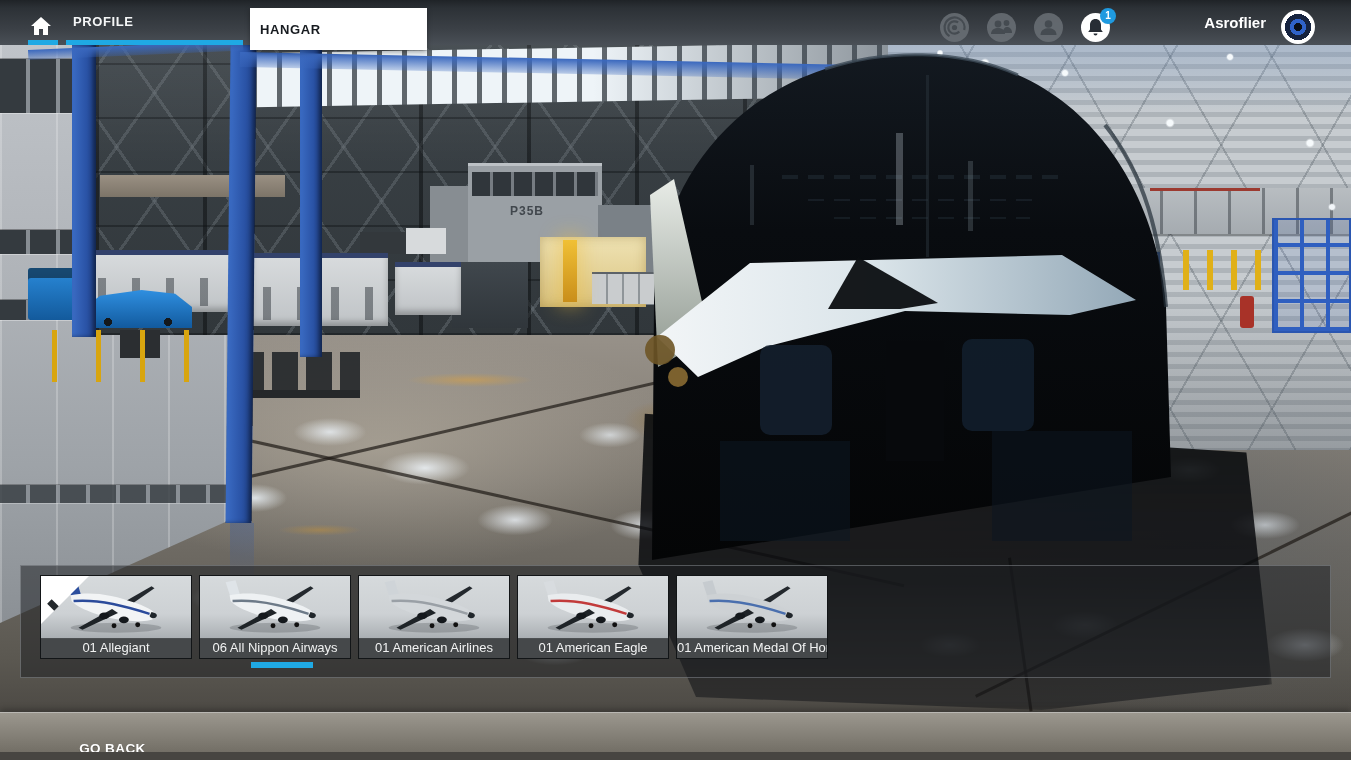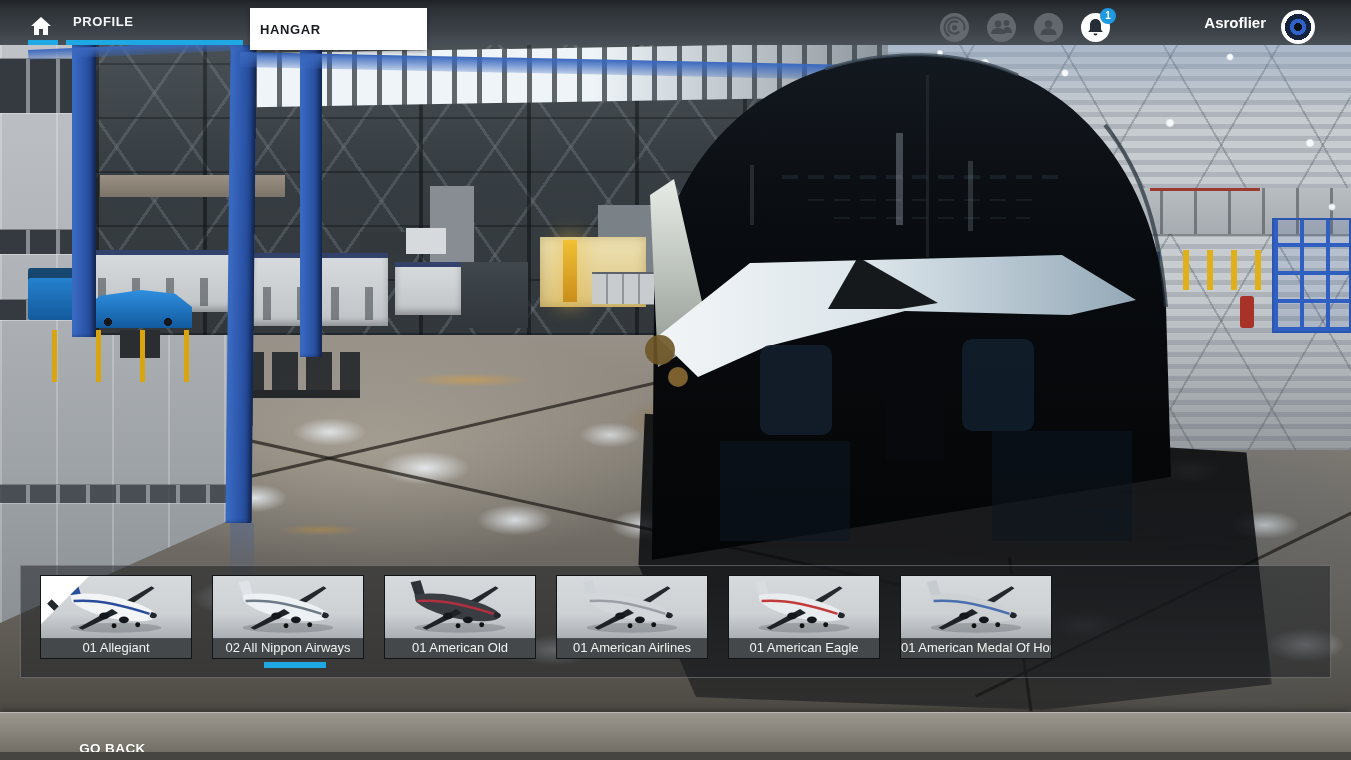--- a/index.html
+++ b/index.html
@@ -92,21 +92,21 @@
   .iconbtn svg{position:absolute;left:0;top:0;}
   .bellbtn{background:#fff;}
   .badge{position:absolute;right:-6px;top:-5px;min-width:16px;height:16px;border-radius:9px;background:#1f9ae0;
     color:#fff;font-size:10px;font-weight:bold;text-align:center;line-height:16px;padding:0 3px;}
   .username{position:absolute;right:85px;top:14px;color:#fff;font-size:15px;font-weight:bold;}
   .avatar{position:absolute;right:36px;top:10px;width:34px;height:34px;border-radius:50%;cursor:pointer;
     background:radial-gradient(circle at 50% 50%, #0a0f18 0 4px, #2f62c8 4px 8px, #16233f 8px 13px, #ffffff 13px 17px);}
   
   .carousel{position:absolute;left:20px;top:565px;width:1311px;height:113px;z-index:20;
     background:rgba(28,31,34,.52);border:1px solid rgba(175,181,186,.38);}
-  .track{position:absolute;left:19px;top:9px;display:flex;gap:20px;}
+  .track{position:absolute;left:19px;top:9px;display:flex;gap:7px;}
   .tile{position:relative;width:152px;height:84px;cursor:pointer;border:1px solid rgba(15,18,20,.55);background:#17191b;}
   .thumb{position:relative;width:100%;height:63px;overflow:hidden;
     background:linear-gradient(180deg,#d6dadc 0,#cdd1d4 60%,#a9aeb2 100%);}
   .thumb svg{display:block;width:100%;height:100%;}
   .tlabel{position:absolute;left:0;bottom:0;width:100%;height:20px;background:rgba(72,75,77,.95);
     color:#f1f2f2;font-size:13px;line-height:20px;text-align:center;white-space:nowrap;overflow:hidden;}
   .check{display:none;position:absolute;left:0;top:0;width:48px;height:48px;
     background:#fff;clip-path:polygon(0 0,100% 0,0 100%);}
   .check svg{position:absolute;left:2px;top:3px;}
   .sel-underline{display:none;position:absolute;left:50%;bottom:-10px;width:62px;height:6px;margin-left:-24px;background:#1fa9e4;}
@@ -145,20 +145,24 @@
 
     <div class="abs trusswall"></div>
     <div class="abs skylight"></div>
     <div class="abs rightwall"></div>
     <div class="abs fence"></div>
     <div class="abs lights"></div>
 
     <div class="abs" style="left:100px;top:175px;width:185px;height:22px;background:linear-gradient(#9a9083,#7c7468);"></div>
 
     <div class="abs" style="left:430px;top:186px;width:44px;height:78px;background:#878d92;"></div>
+    <div class="abs" style="left:468px;top:163px;width:134px;height:99px;background:#9aa0a5;border-top:3px solid #bcc1c5;">
+      <div class="abs" style="left:4px;top:6px;width:126px;height:24px;background:repeating-linear-gradient(90deg,#30363b 0 18px,#767c82 18px 21px);"></div>
+      <span class="abs" style="left:42px;top:38px;color:#41474d;font-size:12px;font-weight:bold;letter-spacing:1px;">P35B</span>
+    </div>
     <div class="abs" style="left:598px;top:205px;width:64px;height:100px;background:#7a8187;"></div>
     <div class="abs" style="left:452px;top:262px;width:76px;height:66px;background:linear-gradient(180deg,#40474d,#30363b);"></div>
     <div class="abs" style="left:540px;top:237px;width:106px;height:70px;background:linear-gradient(180deg,#efe3b4,#d9c27e);box-shadow:inset 0 0 12px rgba(120,90,20,.35);"></div>
     <div class="abs" style="left:592px;top:272px;width:64px;height:32px;background:repeating-linear-gradient(90deg,#c9ccce 0 14px,#8f9599 14px 16px);border-top:2px solid #5c6268;"></div>
     <div class="abs" style="left:563px;top:240px;width:14px;height:62px;background:linear-gradient(#f0c035,#c98e1a);box-shadow:0 0 18px 6px rgba(240,190,60,.4);"></div>
     <div class="abs" style="left:415px;top:278px;width:18px;height:9px;background:#b03226;"></div>
 
     <div class="abs" style="left:360px;top:232px;width:46px;height:22px;background:#33383c;"></div>
     <div class="abs" style="left:406px;top:228px;width:40px;height:26px;background:#d7dadc;"></div>
     <div class="abs cabin" style="left:85px;top:250px;width:167px;height:62px;">
@@ -317,42 +321,22 @@
           <path d="M33 25 C55 23 80 28 110 38" stroke="#6d7a88" stroke-width="2.5" fill="none"></path>
           <path d="M72 33 L38 52 L42 54 L78 37 Z" fill="#1e2327"></path>
           <ellipse cx="64" cy="40" rx="5" ry="3.5" fill="#14181c"></ellipse>
           <ellipse cx="84" cy="44" rx="5" ry="3.5" fill="#14181c"></ellipse>
           <circle cx="98" cy="49" r="2.5" fill="#111"></circle>
           <circle cx="74" cy="50" r="2.5" fill="#111"></circle>
           <path d="M112 36 C117 37 119 39 116 42 C114 43 111 42 110 40 Z" fill="#20262b"></path>
         </svg>
 
       </div>
-      <div class="tlabel">02 All Nippon Airways</div>
+      <div class="tlabel">06 All Nippon Airways</div>
       <div class="sel-underline" style="display: block;"></div>
-    </div>
-        <div class="tile">
-      <div class="thumb">
-        <svg viewBox="0 0 152 63">
-          <ellipse cx="76" cy="52" rx="46" ry="5" fill="rgba(40,44,48,.22)"></ellipse>
-          <path d="M86 25 L112 10 L115 12 L92 28 Z" fill="#23282d"></path>
-          <path d="M26 6 L36 4 L41 20 L31 21 Z" fill="#2e3238"></path>
-          <path d="M30 19 C50 15 72 18 96 27 C110 32 118 37 116 41 C113 46 95 47 74 43 C54 39 36 31 31 25 Z" fill="#3a3d42"></path>
-          <path d="M33 25 C55 23 80 28 110 38" stroke="#b03040" stroke-width="2.5" fill="none"></path>
-          <path d="M72 33 L38 52 L42 54 L78 37 Z" fill="#1e2327"></path>
-          <ellipse cx="64" cy="40" rx="5" ry="3.5" fill="#14181c"></ellipse>
-          <ellipse cx="84" cy="44" rx="5" ry="3.5" fill="#14181c"></ellipse>
-          <circle cx="98" cy="49" r="2.5" fill="#111"></circle>
-          <circle cx="74" cy="50" r="2.5" fill="#111"></circle>
-          <path d="M112 36 C117 37 119 39 116 42 C114 43 111 42 110 40 Z" fill="#20262b"></path>
-        </svg>
-
-      </div>
-      <div class="tlabel">01 American Old</div>
-
     </div>
         <div class="tile">
       <div class="thumb">
         <svg viewBox="0 0 152 63">
           <ellipse cx="76" cy="52" rx="46" ry="5" fill="rgba(40,44,48,.22)"></ellipse>
           <path d="M86 25 L112 10 L115 12 L92 28 Z" fill="#23282d"></path>
           <path d="M26 6 L36 4 L41 20 L31 21 Z" fill="#cfd4d8"></path>
           <path d="M30 19 C50 15 72 18 96 27 C110 32 118 37 116 41 C113 46 95 47 74 43 C54 39 36 31 31 25 Z" fill="#d3d7da"></path>
           <path d="M33 25 C55 23 80 28 110 38" stroke="#9aa0a6" stroke-width="2.5" fill="none"></path>
           <path d="M72 33 L38 52 L42 54 L78 37 Z" fill="#1e2327"></path>

